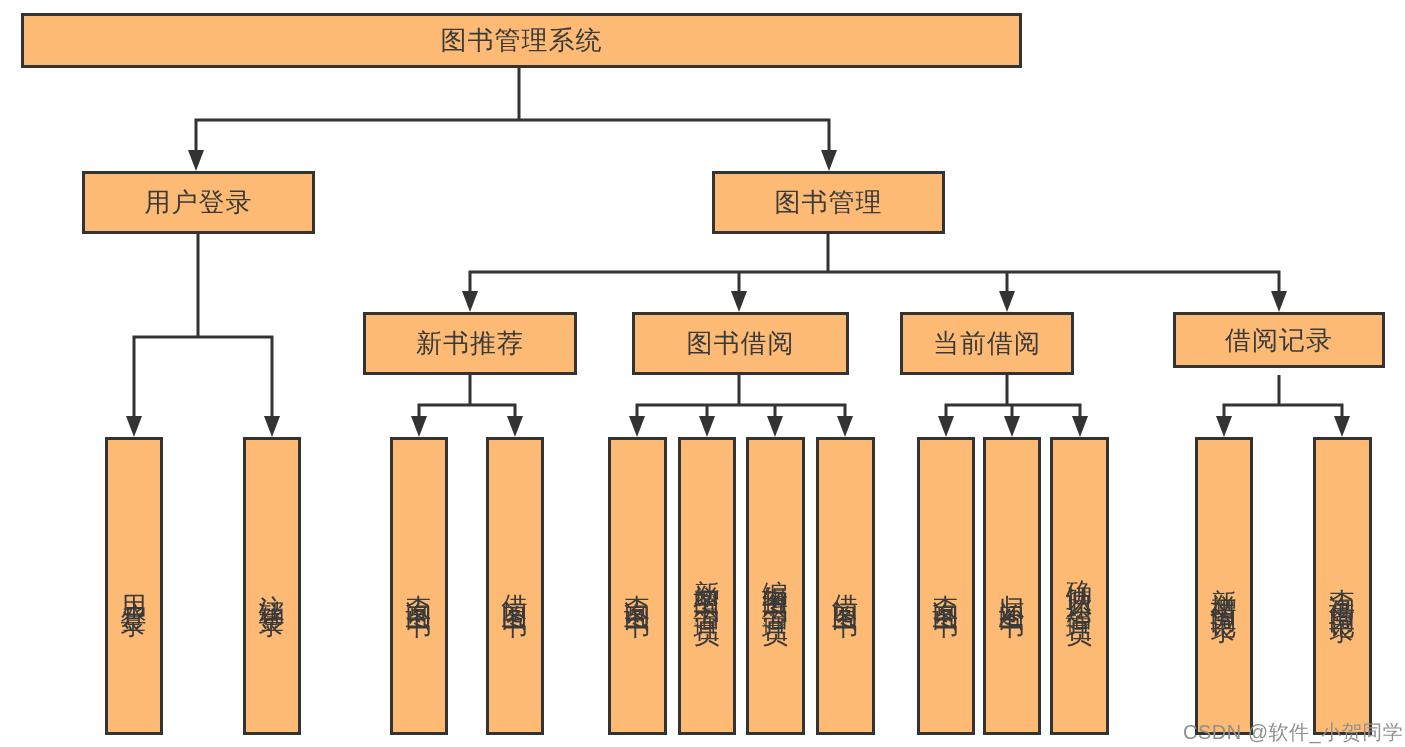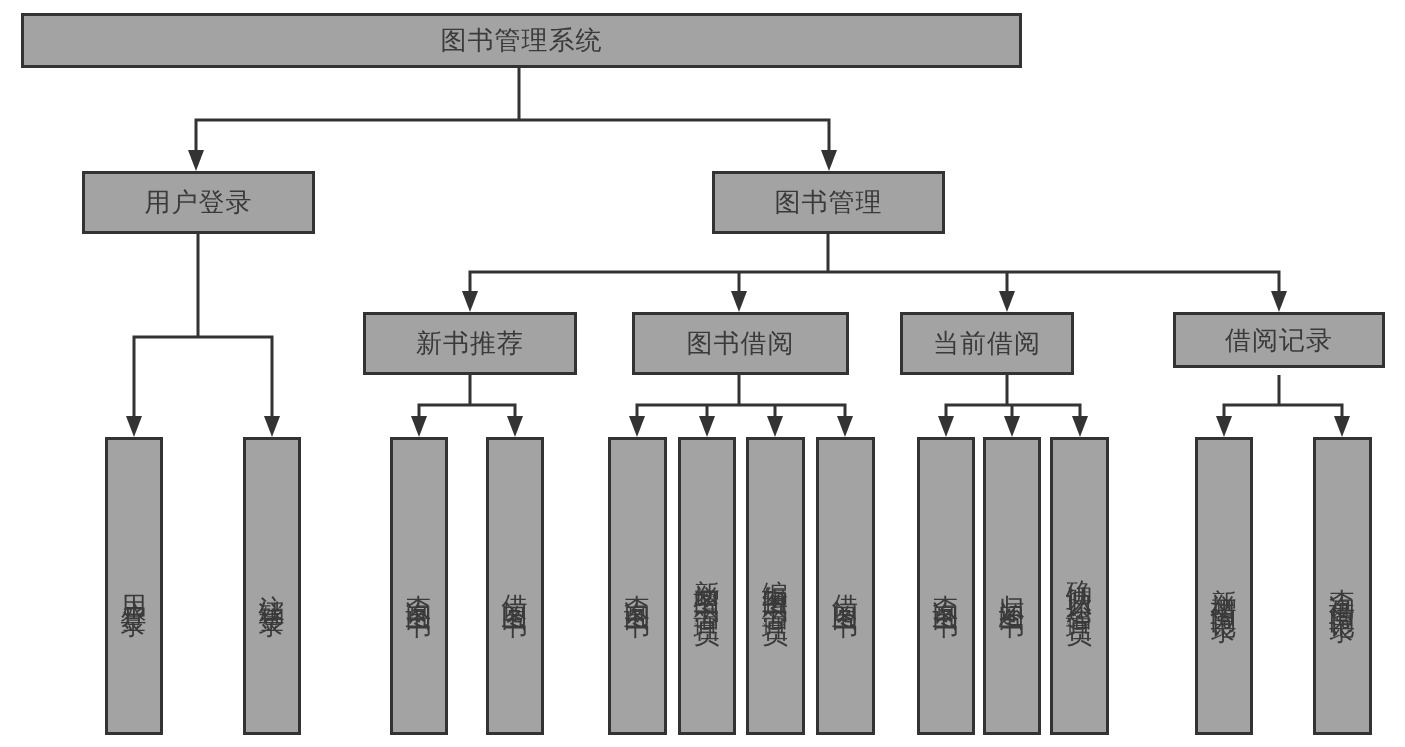--- a/index.html
+++ b/index.html
@@ -3,21 +3,21 @@
 <meta charset="utf-8">
 <style>
   html,body{margin:0;padding:0;background:#fff;}
   .stage{
     position:relative;width:1405px;height:747px;background:#fff;overflow:hidden;
     font-family:"Liberation Sans","DejaVu Sans",sans-serif;
     color:var(--text,#3a3a3a);
   }
   .connectors{position:absolute;left:0;top:0;color:var(--line,#333);}
   .box{
-    position:absolute;box-sizing:border-box;background:#a3a3a3;
+    position:absolute;box-sizing:border-box;background:#fdba74;
     border:3px solid var(--line,#333);
     display:flex;align-items:center;justify-content:center;
   }
   .hlabel{font-size:26px;letter-spacing:1px;white-space:nowrap;}
   .vlabel{
     writing-mode:vertical-rl;text-orientation:mixed;
     font-size:26px;letter-spacing:6px;line-height:1;white-space:nowrap;
   }
   
   .n-root{left:21px;top:13px;width:1001px;height:55px;}
@@ -140,14 +140,15 @@
     <span class="vlabel">确认归还（管理员）</span>
   </div>
 
   <div class="box leaf l11">
     <span class="vlabel">新增借阅记录</span>
   </div>
   <div class="box leaf l12">
     <span class="vlabel">查询借阅记录</span>
   </div>
 
+  <div class="watermark">CSDN @软件_小贺同学</div>
 
 </div>
 
 </body></html>

